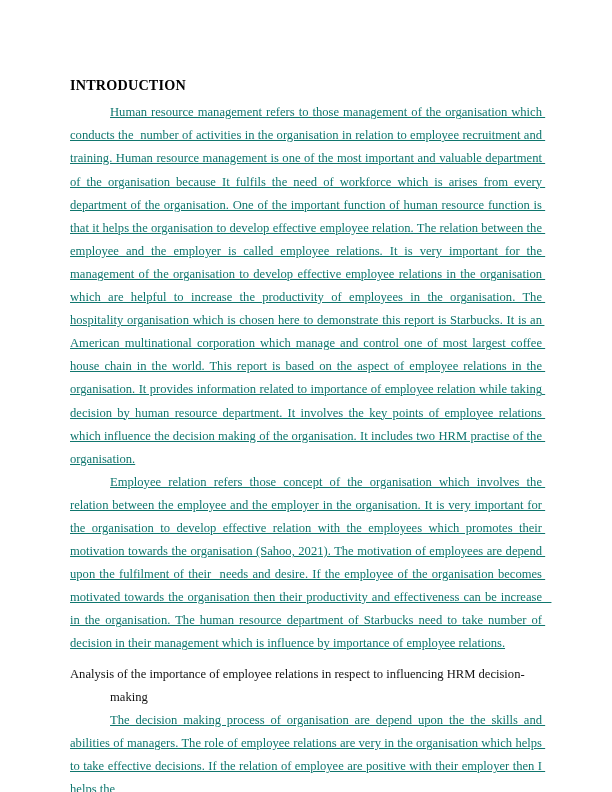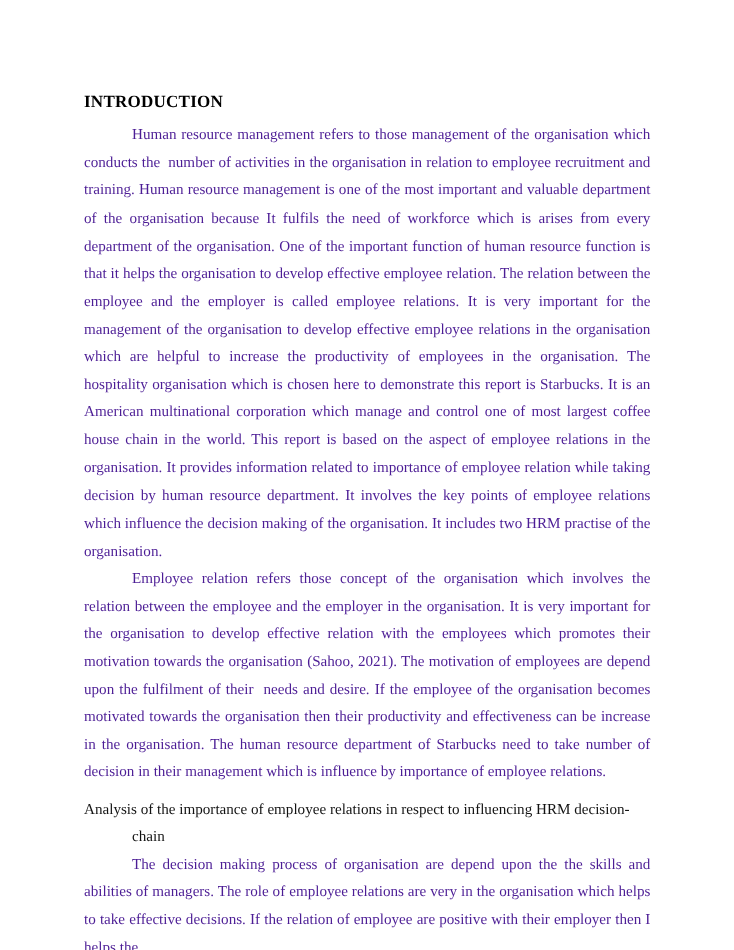--- a/index.html
+++ b/index.html
@@ -30,28 +30,29 @@
     line-height: 1.5;
     margin: 0 0 5px 0;
     letter-spacing: 0.2px;
   }
   .doc-heading.task {
     margin-top: 14px;
   }
   .body-para {
     font-family: "Liberation Serif", "DejaVu Serif", serif;
     font-size: 12.6px;
-    color: #4c1d95;
+    color: #0f766e;
     line-height: 23.1px;
     text-align: justify;
     text-justify: inter-word;
     text-indent: 40px;
     margin: 0;
     white-space: pre-wrap;
     hyphens: none;
+    text-decoration: underline;
   }
   .sub-heading {
     font-family: "Liberation Serif", "DejaVu Serif", serif;
     font-size: 12.6px;
     color: #121212;
     line-height: 23.1px;
     text-align: justify;
     text-justify: inter-word;
     margin: 4px 0 0 0;
     text-underline-offset: 2px;
@@ -75,19 +76,19 @@
 
     <p class="body-para">Human resource management refers to those management of the organisation which conducts the  number of activities in the organisation in relation to employee recruitment and training. Human resource management is one of the most important and valuable department of the organisation because It fulfils the need of workforce which is arises from every department of the organisation. One of the important function of human resource function is that it helps the organisation to develop effective employee relation. The relation between the employee and the employer is called employee relations. It is very important for the management of the organisation to develop effective employee relations in the organisation which are helpful to increase the productivity of employees in the organisation. The hospitality organisation which is chosen here to demonstrate this report is Starbucks. It is an American multinational corporation which manage and control one of most largest coffee house chain in the world. This report is based on the aspect of employee relations in the organisation. It provides information related to importance of employee relation while taking decision by human resource department. It involves the key points of employee relations which influence the decision making of the organisation. It includes two HRM practise of the organisation.</p>
 
 
     <p class="body-para">Employee relation refers those concept of the organisation which involves the relation between the employee and the employer in the organisation. It is very important for the organisation to develop effective relation with the employees which promotes their motivation towards the organisation (Sahoo, 2021). The motivation of employees are depend upon the fulfilment of their  needs and desire. If the employee of the organisation becomes motivated towards the organisation then their productivity and effectiveness can be increase   in the organisation. The human resource department of Starbucks need to take number of decision in their management which is influence by importance of employee relations.</p>
 
     <div class="para-gap"></div>
 
     <p class="sub-heading">
       <span>Analysis of the importance of employee relations in respect to influencing HRM decision-</span>
-      <span class="second-line">chain</span>
+      <span class="second-line">making</span>
     </p>
 
     <p class="body-para">The decision making process of organisation are depend upon the the skills and abilities of managers. The role of employee relations are very in the organisation which helps to take effective decisions. If the relation of employee are positive with their employer then I helps the</p>
 
   </div>
 </div>
 
 </body></html>

